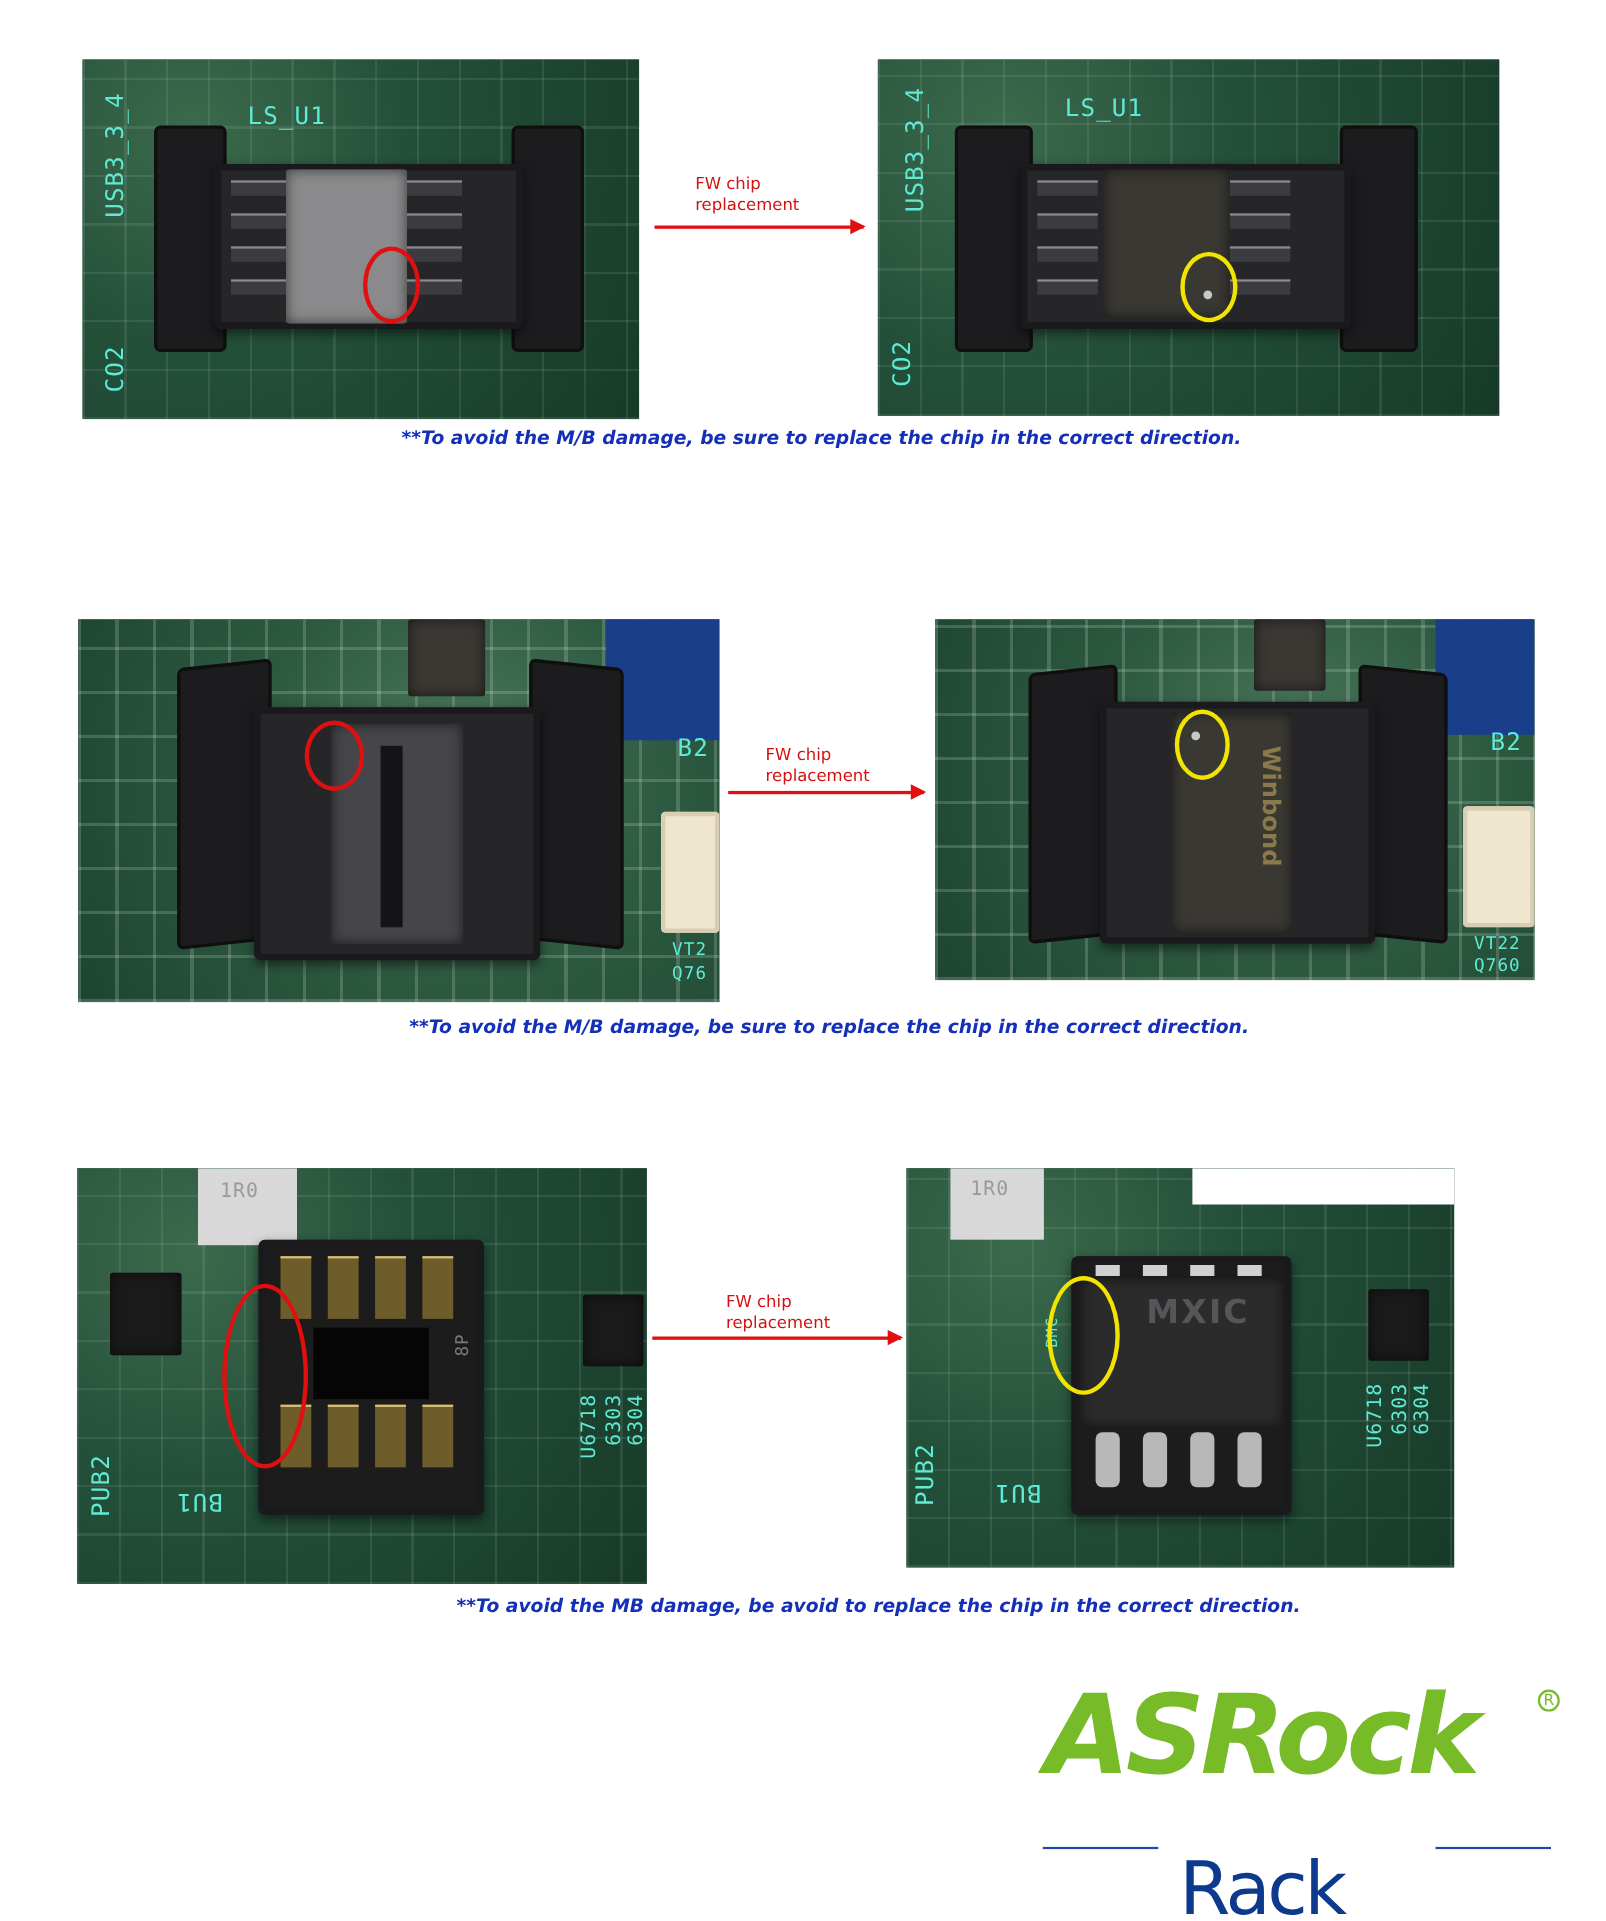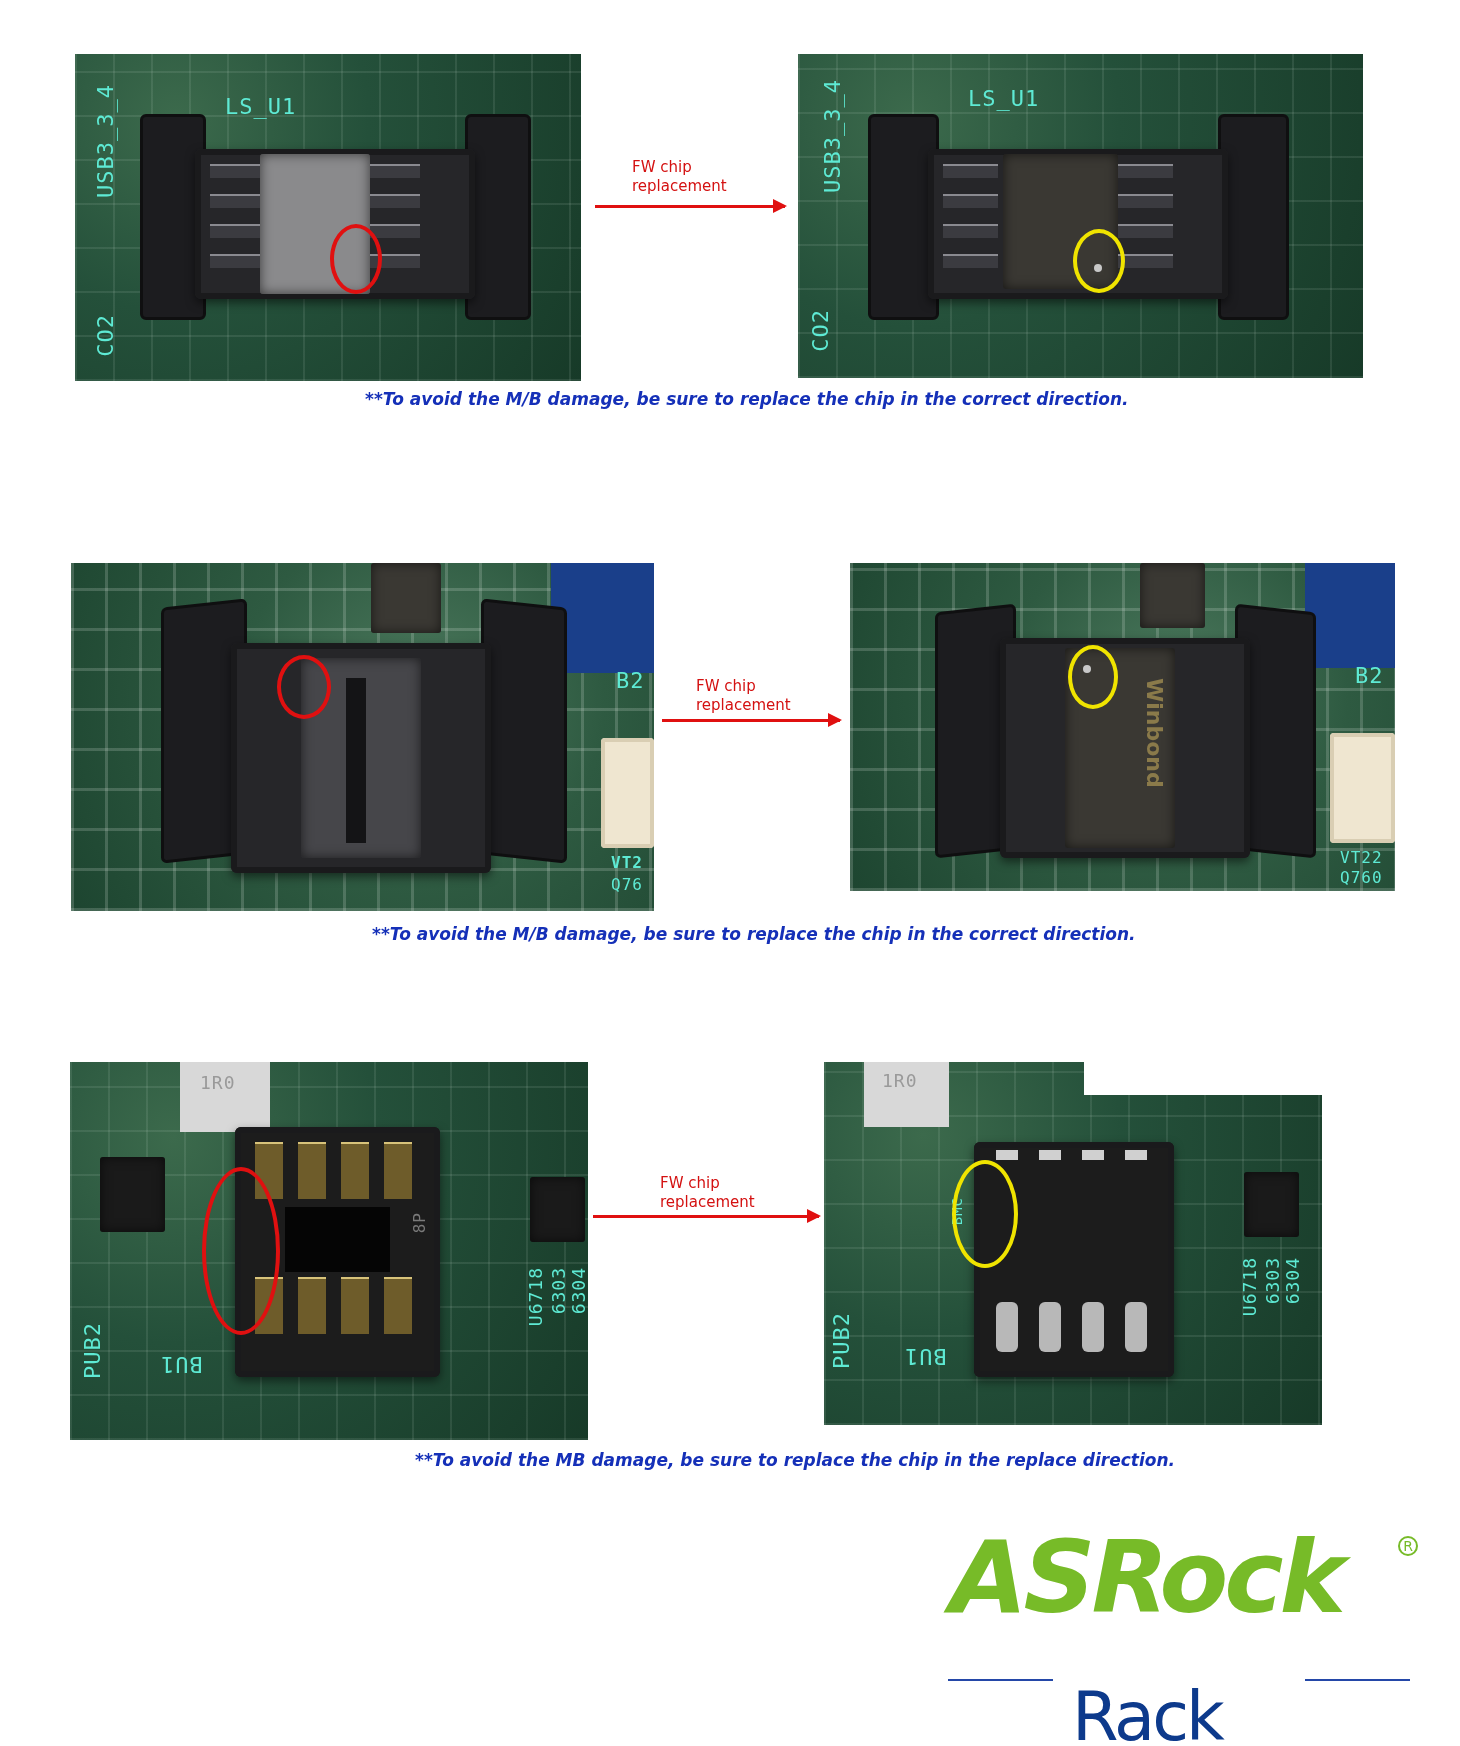--- a/index.html
+++ b/index.html
@@ -90,21 +90,21 @@
 </div>
 
 <div class="caption" style="left:365px;top:389px;">**To avoid the M/B damage, be sure to replace the chip in the correct direction.</div>
 
 <div class="photo" style="left:71px;top:563px;width:583px;height:348px;">
   <div class="pcb light"></div>
   <div class="chip" style="left:300px;top:0px;width:70px;height:70px;"></div>
   <div class="blue-part" style="left:480px;top:0px;width:103px;height:110px;"></div>
   <div class="beige" style="left:530px;top:175px;width:53px;height:110px;"></div>
   <div class="silk" style="left:545px;top:105px;">B2</div>
-  <div class="silk" style="left:540px;top:290px;font-size:16px;font-weight:bold;">VT2</div>
+  <div class="silk" style="left:540px;top:290px;font-size:16px;">VT2</div>
   <div class="silk" style="left:540px;top:312px;font-size:16px;">Q76</div>
   <div class="clamp" style="left:90px;top:40px;width:80px;height:250px;transform:skewY(-6deg);"></div>
   <div class="clamp" style="left:410px;top:40px;width:80px;height:250px;transform:skewY(6deg);"></div>
   <div class="socket" style="left:160px;top:80px;width:260px;height:230px;"></div>
   <div class="chip gray" style="left:230px;top:95px;width:120px;height:200px;background:#46464a;"></div>
   <div style="position:absolute;left:275px;top:115px;width:20px;height:165px;background:#141416;"></div>
   <div class="mark-red" style="left:206px;top:92px;width:46px;height:56px;"></div>
 </div>
 
 <div class="label-red" style="left:696px;top:677px;">
@@ -177,25 +177,28 @@
   <div class="silk v" style="left:458px;top:195px;transform:rotate(180deg);font-size:18px;">6304</div>
   <div class="socket" style="left:150px;top:80px;width:200px;height:235px;background:#1c1c1c;"></div>
   <div class="pin" style="left:172px;top:88px;width:22px;height:10px;background:#d0d0d0;border:none;"></div>
   <div class="pin" style="left:215px;top:88px;width:22px;height:10px;background:#d0d0d0;border:none;"></div>
   <div class="pin" style="left:258px;top:88px;width:22px;height:10px;background:#d0d0d0;border:none;"></div>
   <div class="pin" style="left:301px;top:88px;width:22px;height:10px;background:#d0d0d0;border:none;"></div>
   <div class="pin" style="left:172px;top:240px;width:22px;height:50px;background:#b8b8b8;border:none;border-radius:6px;"></div>
   <div class="pin" style="left:215px;top:240px;width:22px;height:50px;background:#b8b8b8;border:none;border-radius:6px;"></div>
   <div class="pin" style="left:258px;top:240px;width:22px;height:50px;background:#b8b8b8;border:none;border-radius:6px;"></div>
   <div class="pin" style="left:301px;top:240px;width:22px;height:50px;background:#b8b8b8;border:none;border-radius:6px;"></div>
+  <div class="chip" style="left:158px;top:100px;width:185px;height:135px;background:#2b2b2b;">
+    <div style="position:absolute;left:60px;top:14px;color:#55555a;font-weight:bold;font-size:30px;font-family:'DejaVu Sans',sans-serif;letter-spacing:2px;">MXIC</div>
+  </div>
   <div class="silk v" style="left:125px;top:135px;transform:rotate(180deg);font-size:14px;">BMC</div>
   <div class="mark-yellow" style="left:128px;top:98px;width:58px;height:100px;"></div>
 </div>
 
-<div class="caption" style="left:415px;top:1450px;">**To avoid the MB damage, be sure to replace the chip in the replace direction.</div>
+<div class="caption" style="left:415px;top:1450px;">**To avoid the MB damage, be avoid to replace the chip in the correct direction.</div>
 
 <div>
   <div class="logo-asrock" style="left:950px;top:1528px;">ASRock</div>
   <div class="logo-reg" style="left:1398px;top:1536px;">R</div>
   <div class="logo-line" style="left:948px;top:1679px;width:105px;"></div>
   <div class="logo-rack" style="left:1072px;top:1637px;">Rack</div>
   <div class="logo-line" style="left:1305px;top:1679px;width:105px;"></div>
 </div>
 
 </body></html>

